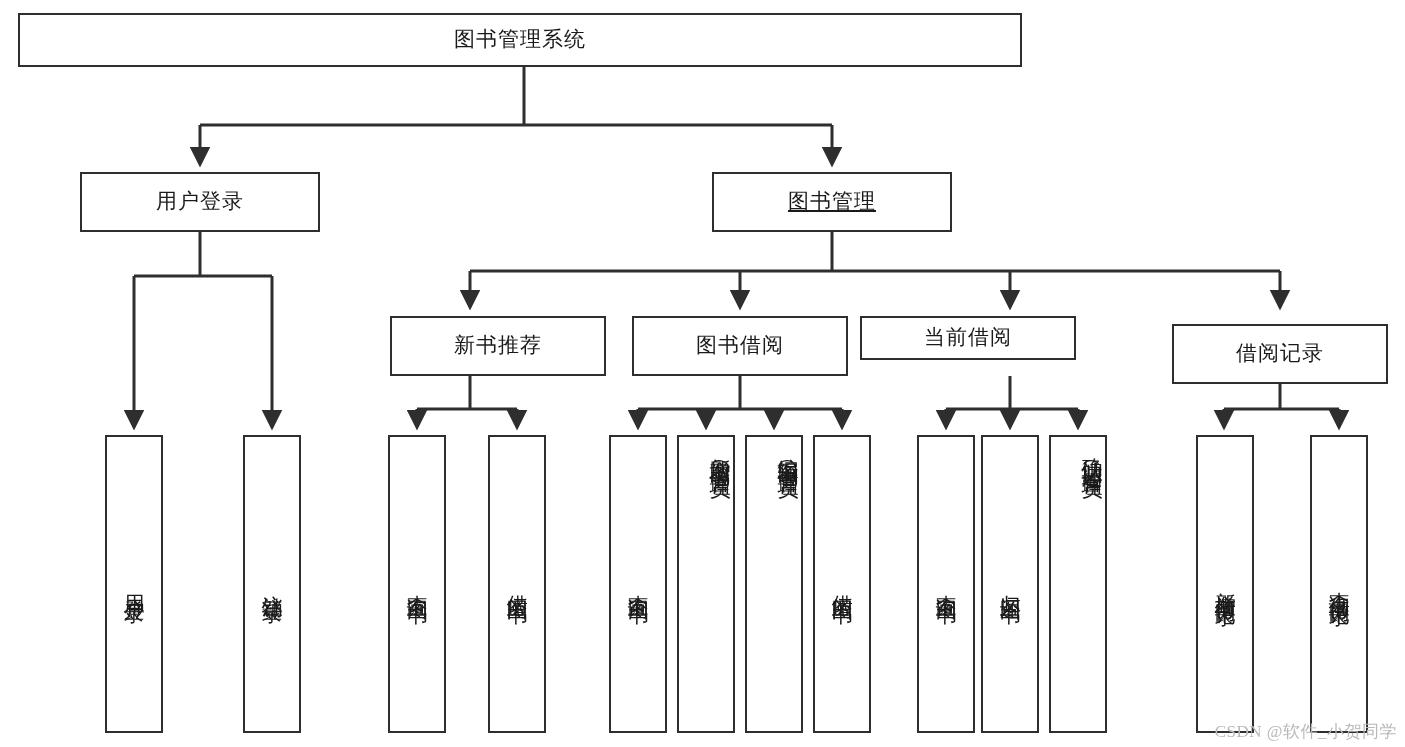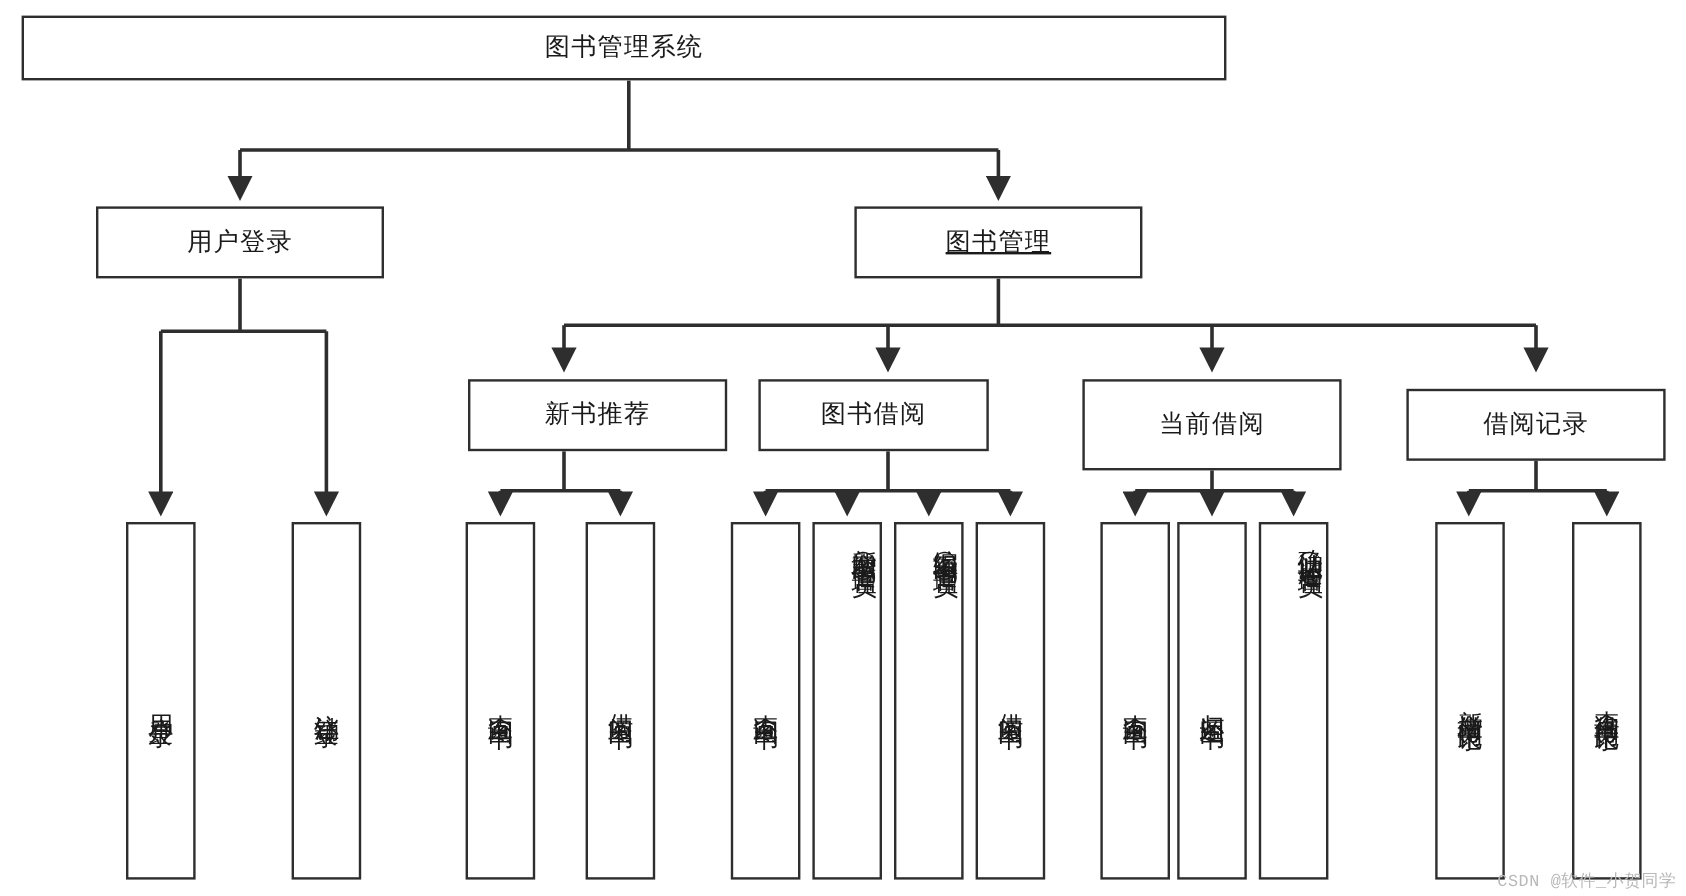--- a/index.html
+++ b/index.html
@@ -55,26 +55,26 @@
     align-items: flex-start;
     justify-content: flex-start;
   }
   .node .label {
     display: block;
   }
   #watermark {
     position: absolute;
     right: 8px;
     bottom: 4px;
-    font-size: 14px;
+    font-size: 17px;
     color: #b9b9b9;
     letter-spacing: 0.5px;
     z-index: 3;
     white-space: nowrap;
-    font-family: Liberation Mono, monospace;
+    font-family: Liberation Serif, serif;
   }
 </style>
 </head>
 <body>
 
 <div id="canvas">
 
   <svg id="edges" viewBox="0 0 1405 747" xmlns="http://www.w3.org/2000/svg">
     <defs>
       <marker id="arrow" viewBox="0 0 12 12" refX="10" refY="6" markerWidth="7" markerHeight="7" orient="auto-start-reverse">
@@ -132,24 +132,24 @@
   <div class="node h" style="left:80px; top:172px; width:240px; height:60px;">
     <span class="label">用户登录</span>
   </div>
   <div class="node h" style="left:712px; top:172px; width:240px; height:60px;text-decoration:underline;">
     <span class="label">图书管理</span>
   </div>
 
   <div class="node h" style="left:362px; top:316px; width:216px; height:60px;margin-left:28px;">
     <span class="label">新书推荐</span>
   </div>
-  <div class="node h" style="left:632px; top:316px; width:192px; height:60px;">
+  <div class="node h" style="left:632px; top:316px; width:216px; height:60px;">
     <span class="label">图书借阅</span>
   </div>
-  <div class="node h" style="left:902px; top:316px; width:216px; height:76px;">
+  <div class="node h" style="left:860px; top:316px; width:216px; height:44px;">
     <span class="label">当前借阅</span>
   </div>
   <div class="node h" style="left:1172px; top:324px; width:216px; height:60px;">
     <span class="label">借阅记录</span>
   </div>
 
   <div class="node v" style="left:105px; top:435px; width:58px; height:298px;">
     <span class="label">用户登录</span>
   </div>
   <div class="node v" style="left:243px; top:435px; width:58px; height:298px;">

